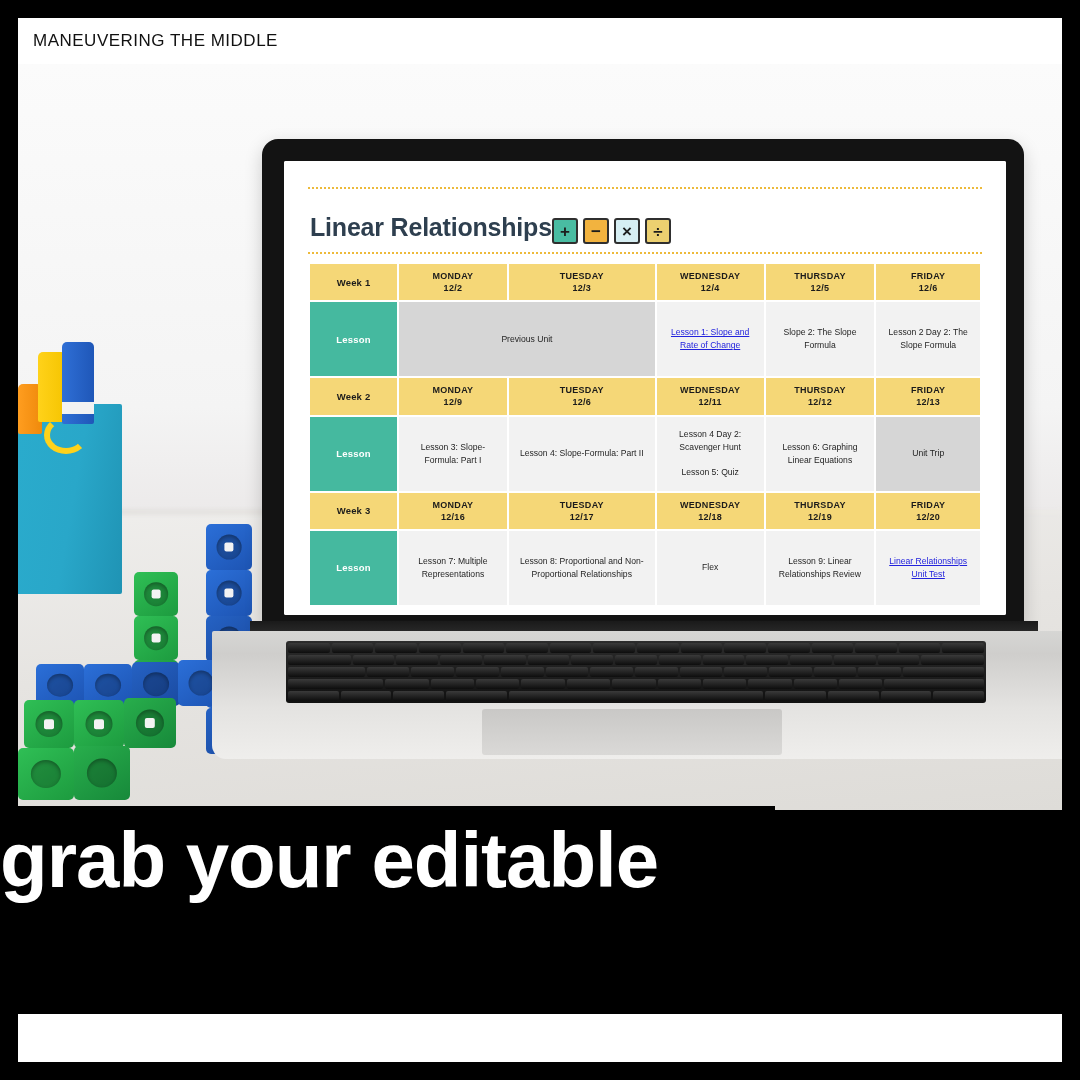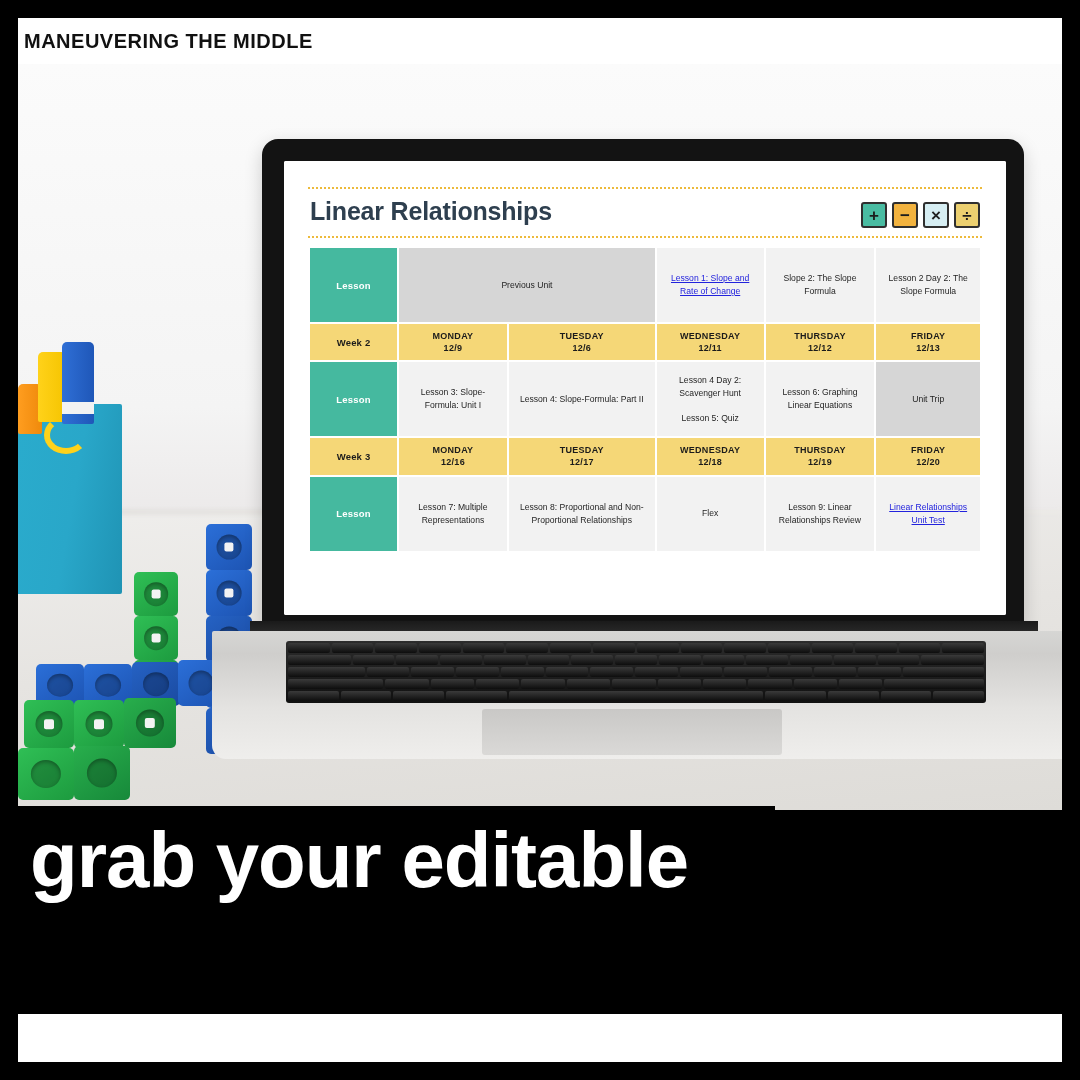--- a/index.html
+++ b/index.html
@@ -12,22 +12,22 @@
   #root { position: relative; width: 1080px; height: 1080px; background: #000; }
 
   
   .brandbar {
     position: absolute; left: 18px; top: 18px;
     width: 1044px; height: 46px;
     background: #ffffff;
     display: flex; align-items: center;
   }
   .brandbar .brand-text {
-    margin-left: 6px;
-    font-size: 20px; font-weight: bold; letter-spacing: 0.5px;
+    margin-left: 15px;
+    font-size: 17px; font-weight: normal; letter-spacing: 0.5px;
     color: #111; white-space: nowrap;
   }
 
   
   .photo {
     position: absolute; left: 18px; top: 64px;
     width: 1044px; height: 746px;
     overflow: hidden;
     background:
       linear-gradient(180deg,#fbfbfb 0%,#f4f4f4 46%,#eceaea 60%,#e2e0de 100%);
@@ -119,22 +119,23 @@
     background: linear-gradient(180deg,#c9c8c6,#dad9d7);
     border-radius: 3px;
   }
 
   
   .doc { position: absolute; inset: 0; padding: 26px 24px 18px 24px; background: #fff; }
   .rule-dotted {
     height: 0; border-top: 2px dotted #edb731; opacity: .95;
   }
   .doc-head {
-    display: flex; align-items: flex-start; justify-content: space-between;
+    display: flex; align-items: flex-start; justify-content: flex-start;
     padding: 9px 2px 8px 2px;
+    margin-top: 16px;
   }
   .title-main {
     font-size: 25px; font-weight: bold; color: #2e3f4f; letter-spacing: -0.2px;
     line-height: 1.05;
   }
   .title-sub {
     font-size: 22px; font-weight: normal; color: #45b99f; letter-spacing: 0.6px;
     margin-top: 2px;
   }
   .ops { display: flex; gap: 5px; margin-top: 4px; }
@@ -173,21 +174,21 @@
   td.cell .spaced { display: block; margin-top: 12px; }
 
   
   .banner {
     position: absolute; background: #000; color: #fff;
     display: flex; align-items: center;
     font-weight: bold; letter-spacing: -1px;
   }
   .banner-1 { left: 0px; top: 806px; width: 775px; height: 108px; }
   .banner-2 { left: 0px; top: 906px; width: 977px; height: 108px; }
-  .banner span { padding-left: 30px; font-size: 78px; line-height: 1; white-space: nowrap; }
+  .banner span { font-size: 78px; line-height: 1; white-space: nowrap; }
 
   .bottom-white {
     position: absolute; left: 18px; top: 1014px; width: 1044px; height: 48px;
     background: #fff;
   }
 </style>
 </head>
 <body>
 
 <div id="root">
@@ -290,20 +291,43 @@
                 <div class="op op-div">÷</div>
               </div>
             </div>
 
             <div class="rule-dotted"></div>
 
             <table class="pacing">
               <tbody>
 
                 <tr>
+                  <td class="wk">Week 1</td>
+                  <td class="dayhead">
+                    <div>MONDAY</div>
+                    <div>12/2</div>
+                  </td>
+                  <td class="dayhead">
+                    <div>TUESDAY</div>
+                    <div>12/3</div>
+                  </td>
+                  <td class="dayhead">
+                    <div>WEDNESDAY</div>
+                    <div>12/4</div>
+                  </td>
+                  <td class="dayhead">
+                    <div>THURSDAY</div>
+                    <div>12/5</div>
+                  </td>
+                  <td class="dayhead">
+                    <div>FRIDAY</div>
+                    <div>12/6</div>
+                  </td>
+                </tr>
+                <tr>
                   <td class="wk lesson-label">Lesson</td>
                   <td class="cell gray" colspan="2">Previous Unit</td>
                   <td class="cell">
                     <span class="lnk">Lesson 1: Slope and Rate of Change</span>
                   </td>
                   <td class="cell">Slope 2: The Slope Formula</td>
                   <td class="cell">Lesson 2 Day 2: The Slope Formula</td>
                 </tr>
 
                 <tr>
@@ -324,21 +348,21 @@
                     <div>THURSDAY</div>
                     <div>12/12</div>
                   </td>
                   <td class="dayhead">
                     <div>FRIDAY</div>
                     <div>12/13</div>
                   </td>
                 </tr>
                 <tr>
                   <td class="wk lesson-label">Lesson</td>
-                  <td class="cell">Lesson 3: Slope-Formula: Unit I</td>
+                  <td class="cell">Lesson 3: Slope-Formula: Part I</td>
                   <td class="cell">Lesson 4: Slope-Formula: Part II</td>
                   <td class="cell">
                     <span>Lesson 4 Day 2: Scavenger Hunt</span>
                     <span class="spaced">Lesson 5: Quiz</span>
                   </td>
                   <td class="cell">Lesson 6: Graphing Linear Equations</td>
                   <td class="cell gray">Unit Trip</td>
                 </tr>
 
                 <tr>

